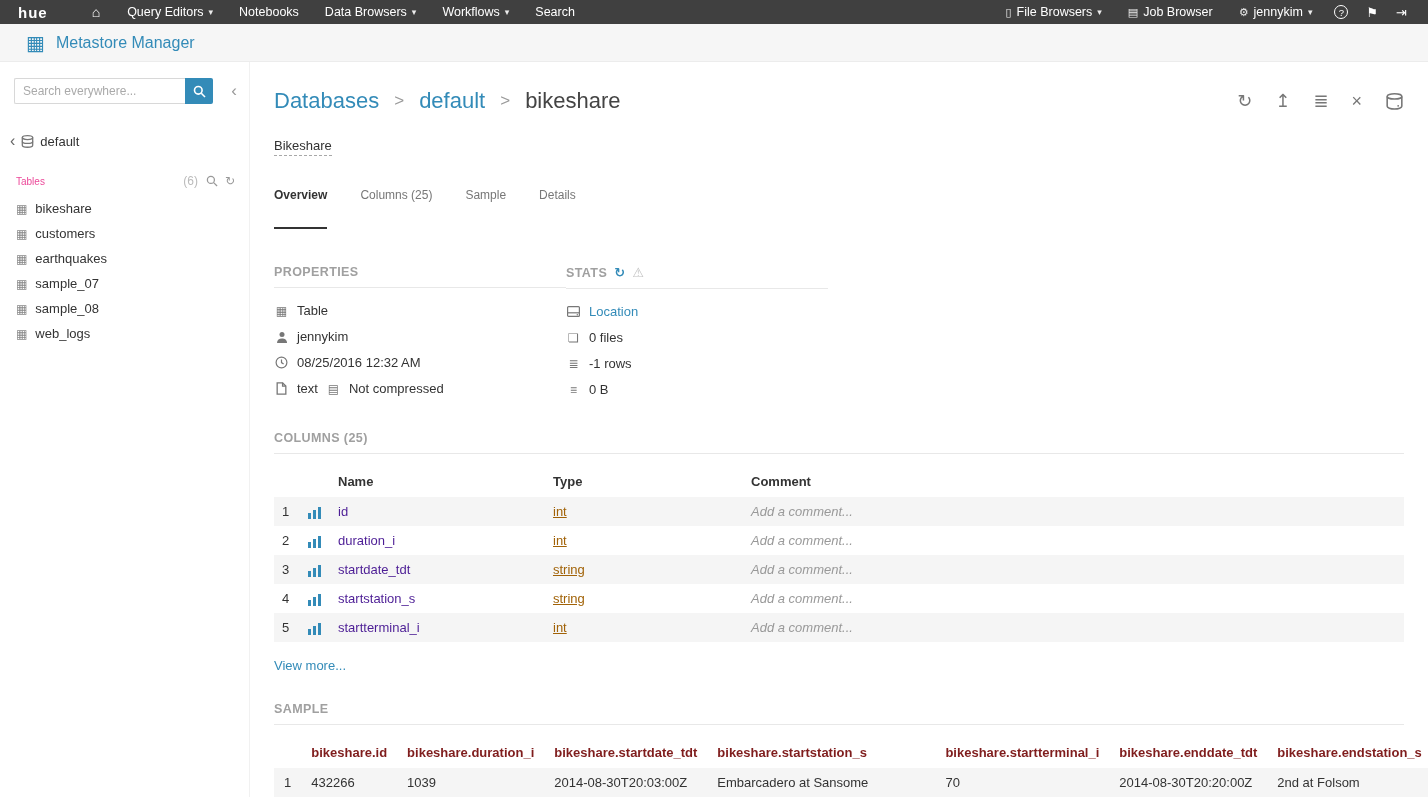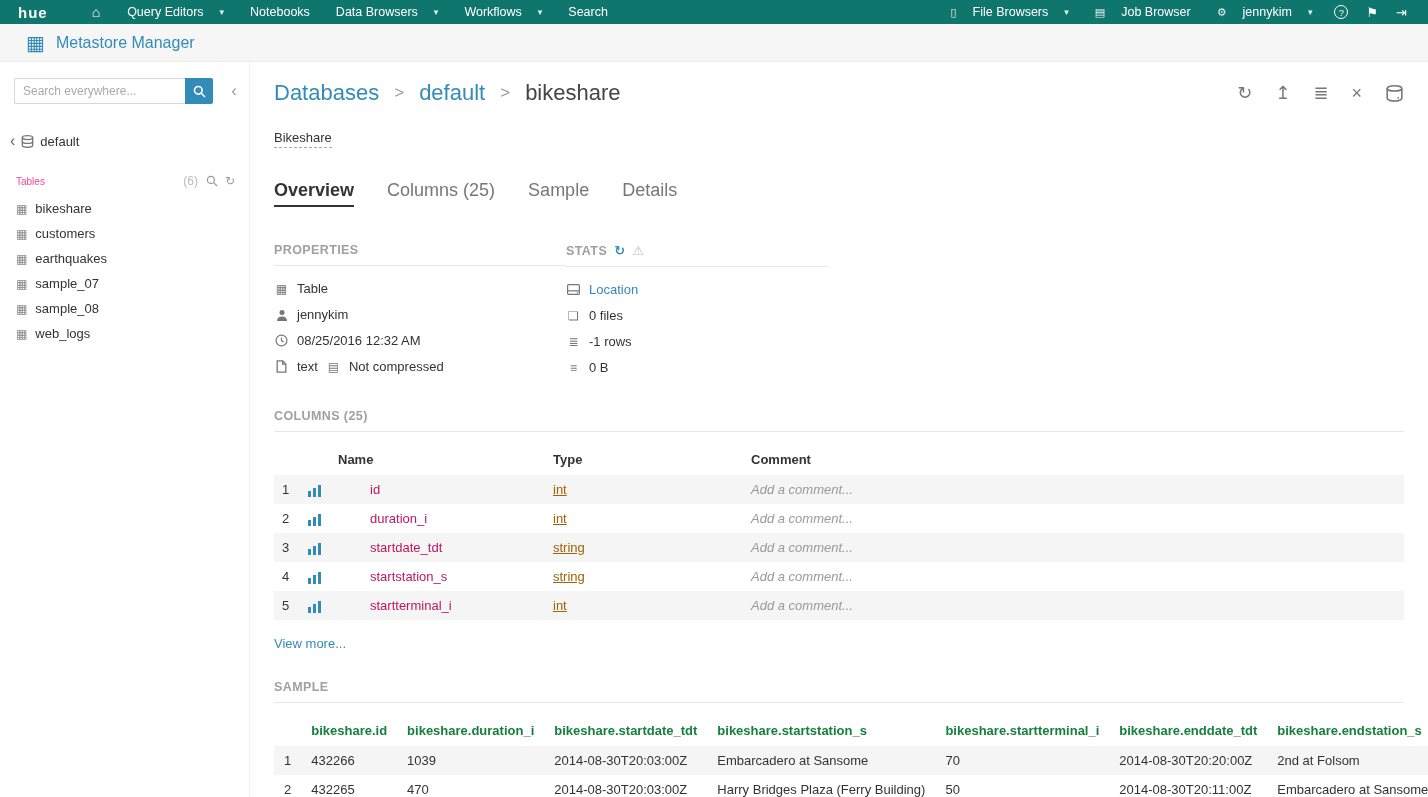--- a/index.html
+++ b/index.html
@@ -1,25 +1,25 @@
 <!DOCTYPE html>
 <html><head>
 <meta charset="utf-8">
 <style>
   * { box-sizing: border-box; margin: 0; padding: 0; }
   html,body { width:1428px; height:797px; overflow:hidden; background:#fff;
               font-family:"Liberation Sans","DejaVu Sans",sans-serif; color:#333; }
   a { text-decoration:none; color:inherit; }
 
   
-  .topnav { display:flex; align-items:center; height:24px; background:#0f766e; padding:0 12px; color:#fff; }
+  .topnav { display:flex; align-items:center; height:24px; background:#404040; padding:0 12px; color:#fff; }
   .brand { font-weight:bold; font-size:15px; color:#fff; margin:0 30px 0 6px; letter-spacing:1px; }
   .nav-home { color:#fff; font-size:14px; padding:0 14px; }
   .nav-items { display:flex; align-items:center; height:100%; }
-  .nav-item { color:#fff; font-size:12.5px; padding:0 13px; display:flex; align-items:center; gap:16px; height:100%; cursor:pointer; }
+  .nav-item { color:#fff; font-size:12.5px; padding:0 13px; display:flex; align-items:center; gap:5px; height:100%; cursor:pointer; }
   .caret { font-size:9px; opacity:.9; }
   .nav-ico { font-size:11px; opacity:.9; }
   .spacer { flex:1; }
   .util { color:#fff; padding:0 9px; font-size:13px; display:flex; align-items:center; }
   .help-circle { width:14px; height:14px; border:1px solid #fff; border-radius:50%; font-size:9.5px;
                  display:inline-flex; align-items:center; justify-content:center; }
 
   
   .subheader { height:38px; background:#f6f6f6; display:flex; align-items:center; padding-left:26px; border-bottom:1px solid #ececec; }
   .sub-ico { color:#338bb8; font-size:20px; margin-right:11px; }
@@ -43,34 +43,34 @@
   .back-chev { color:#666; font-size:16px; cursor:pointer; }
   .tables-head { display:flex; align-items:center; margin:24px 14px 8px 16px; }
   .t-label { font-size:10px; font-weight:normal; color:#ec4899; }
   .t-count { margin-left:auto; color:#bbb; font-size:12px; }
   .t-search { margin-left:8px; cursor:pointer; display:flex; }
   .t-refresh { margin-left:7px; color:#999; font-size:12px; cursor:pointer; }
   .side-row { display:flex; align-items:center; gap:8px; padding:5px 16px; font-size:13px; color:#333; cursor:pointer; }
   .grid-ico { color:#888; font-size:12px; }
 
   
-  .crumb-row { display:flex; align-items:center; margin-top:18px; }
+  .crumb-row { display:flex; align-items:center; margin-top:26px; }
   .breadcrumb { display:flex; align-items:center; }
   .breadcrumb .bc-link { font-size:22px; color:#338bb8; cursor:pointer; }
   .breadcrumb .sep { color:#999; font-size:17px; margin:0 15px; }
   .breadcrumb .current { font-size:22px; color:#444; }
   .actions { margin-left:auto; display:flex; align-items:center; gap:23px; color:#777; font-size:18px; }
   .actions span { cursor:pointer; display:flex; align-items:center; }
 
   .table-comment { margin-top:24px; width:fit-content; font-size:13px; color:#333;
                    border-bottom:1px dashed #a8a8a8; padding-bottom:2px; cursor:text; }
 
   
   .tabs { margin-top:32px; display:flex; gap:33px; }
-  .tab { font-size:18px; color:#777; padding-bottom:4px; cursor:pointer; }
+  .tab { font-size:12px; color:#777; padding-bottom:25px; cursor:pointer; }
   .tab.active { color:#333; font-weight:bold; border-bottom:2px solid #333; }
 
   
   .sec-h { font-size:12.5px; font-weight:bold; color:#a0a0a0; letter-spacing:.4px;
            padding-bottom:8px; border-bottom:1px solid #e8e8e8; display:flex; align-items:center; }
   .two-col { display:flex; margin-top:36px; }
   .props { width:292px; }
   .stats { width:262px; }
   .prow { margin-top:11px; font-size:13px; color:#333; display:flex; align-items:center; gap:8px; }
   .prow:first-of-type { margin-top:15px; }
@@ -81,28 +81,28 @@
 
   .columns-section { margin-top:34px; }
   .cols-table { width:100%; border-collapse:collapse; margin-top:12px; font-size:13px; table-layout:fixed; }
   .cols-table th { font-weight:bold; text-align:left; padding:8px; color:#333; }
   .w-num { width:26px; } .w-ico { width:30px; } .w-name { width:215px; } .w-type { width:198px; }
   .cols-table td { padding:7px 8px; }
   .cols-table tbody tr:nth-child(odd) { background:#f5f5f5; }
   .c-num { color:#333; }
   .c-ico svg { vertical-align:middle; cursor:pointer; }
   .bar-ico rect { fill:#338bb8; }
-  .col-link { color:#be185d; cursor:pointer;margin-left:32px; }
+  .col-link { color:#4c1d95; cursor:pointer; }
   .c-type { color:#a16207;text-decoration:underline; }
   .c-comment { color:#999; font-style:italic; cursor:text; }
   .view-more { display:inline-block; margin-top:16px; font-size:13px; color:#338bb8; cursor:pointer; }
 
   .sample-section { margin-top:28px; }
   .sample-table { border-collapse:collapse; margin-top:12px; font-size:13px; }
-  .sample-table th { font-weight:bold; text-align:left; padding:8px 10px; white-space:nowrap; color:#15803d; }
+  .sample-table th { font-weight:bold; text-align:left; padding:8px 10px; white-space:nowrap; color:#7f1d1d; }
   .sample-table td { padding:7px 10px; white-space:nowrap; color:#333; }
   .sample-table tbody tr:nth-child(odd) { background:#f5f5f5; }
   .s-num { width:22px; }
 
   svg.line-ico { stroke:#777; fill:none; stroke-width:1.2; }
 </style>
 </head>
 <body>
 
 <header class="topnav">

